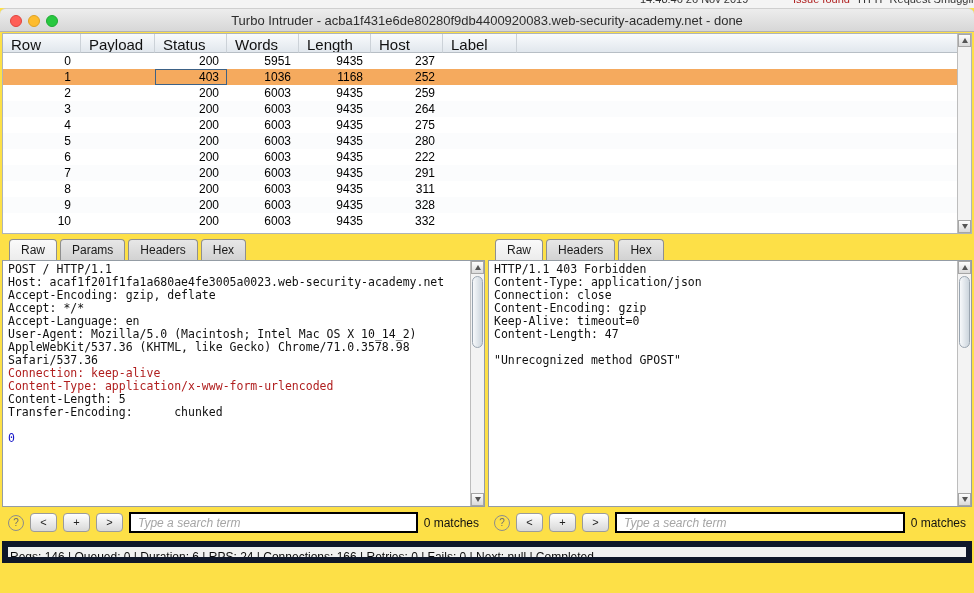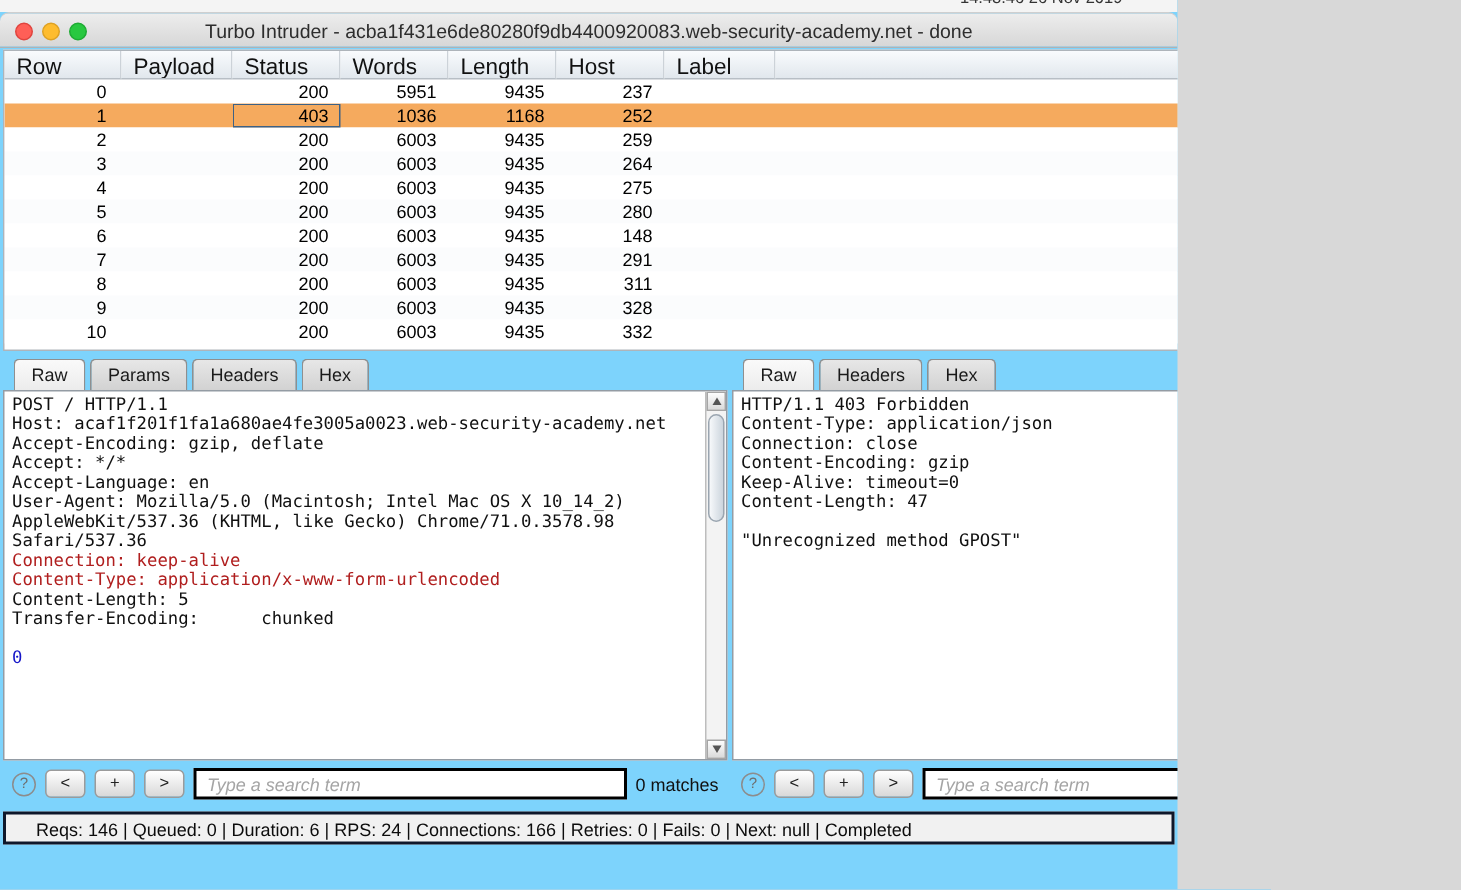--- a/index.html
+++ b/index.html
@@ -1,18 +1,18 @@
 <!DOCTYPE html>
 <html><head>
 <meta charset="utf-8">
 <style>
   * { box-sizing: border-box; margin: 0; padding: 0; }
   html,body { width: 974px; height: 593px; }
   body { font-family: "Liberation Sans", sans-serif; background:#d8d8d8; }
-  .screen { position:relative; width:785px; height:593px; background:#7dd3fc; overflow:hidden; }
+  .screen { position:relative; width:974px; height:593px; background:#fde047; overflow:hidden; }
 
   
   .bg-strip { position:absolute; top:0; left:0; right:0; height:8px; background:#f4f4f4; overflow:hidden; }
   .bg-frag { position:absolute; top:-7px; font-size:11px; color:#333; white-space:nowrap; }
   .bg-frag.red { color:#b02020; }
 
   
   .titlebar { position:absolute; top:8px; left:0; right:0; height:24px;
     background:linear-gradient(#ededed,#d7d7d7); border-top:1px solid #cfcfcf;
     border-bottom:1px solid #b2b2b2; border-radius:6px 6px 0 0; }
@@ -78,22 +78,22 @@
   .sbtn { width:27px; height:19px; border:1px solid #9b9b9b; border-radius:4px;
     background:linear-gradient(#ffffff,#d8d8d8); font-size:11px; line-height:1;
     font-family:"Liberation Sans", sans-serif; color:#222; }
   .searchinput { flex:1; height:21px; border:2px solid #000000; background:#fff;
     font-size:12px; padding:0 7px; font-family:"Liberation Sans", sans-serif; min-width:40px; }
   .searchinput::placeholder { color:#a5a5a5; font-style:italic; }
   .matches { font-size:12px; color:#111; white-space:nowrap; }
 
   
   .statusbar { position:absolute; left:2px; right:2px; top:541px; height:22px;
-    background:#f1f1f1; border:2px solid #0f172a; font-size:12px; line-height:20px;
-    padding-left:20px; color:#0c0c0c; white-space:nowrap; overflow:hidden; }
+    background:#f1f1f1; border:6px solid #0f172a; font-size:12px; line-height:20px;
+    padding-left:2px; color:#0c0c0c; white-space:nowrap; overflow:hidden; }
   .halt { position:absolute; left:3px; right:3px; top:568px; height:23px;
     border:1px solid #8f8f8f; border-radius:4px;
     background:linear-gradient(#fdfdfd,#d3d3d3); text-align:center; line-height:21px;
     font-size:12px; color:#111; }
 </style>
 </head>
 <body>
 
 <div class="screen">
 
@@ -182,21 +182,21 @@
             <div class="td num" style="width: 72px;">280</div>
             <div class="td" style="width: 74px;"></div>
             <div class="td fill"></div>
           </div>
           <div class="tr">
             <div class="td num rowcol" style="width: 78px;">6</div>
             <div class="td" style="width: 74px;"></div>
             <div class="td num" style="width: 72px;">200</div>
             <div class="td num" style="width: 72px;">6003</div>
             <div class="td num" style="width: 72px;">9435</div>
-            <div class="td num" style="width: 72px;">148</div>
+            <div class="td num" style="width: 72px;">222</div>
             <div class="td" style="width: 74px;"></div>
             <div class="td fill"></div>
           </div>
           <div class="tr">
             <div class="td num rowcol" style="width: 78px;">7</div>
             <div class="td" style="width: 74px;"></div>
             <div class="td num" style="width: 72px;">200</div>
             <div class="td num" style="width: 72px;">6003</div>
             <div class="td num" style="width: 72px;">9435</div>
             <div class="td num" style="width: 72px;">291</div>

